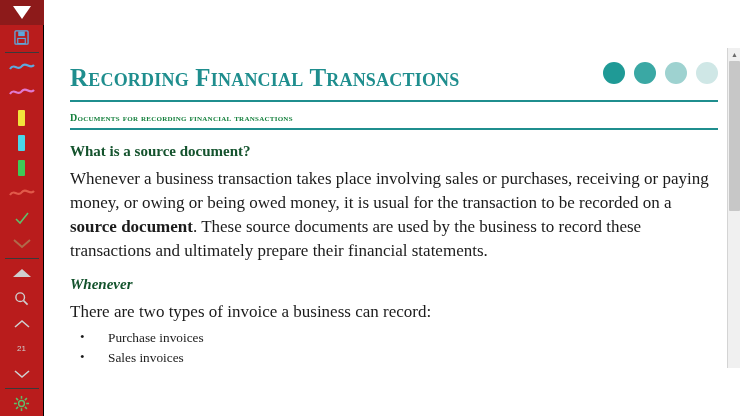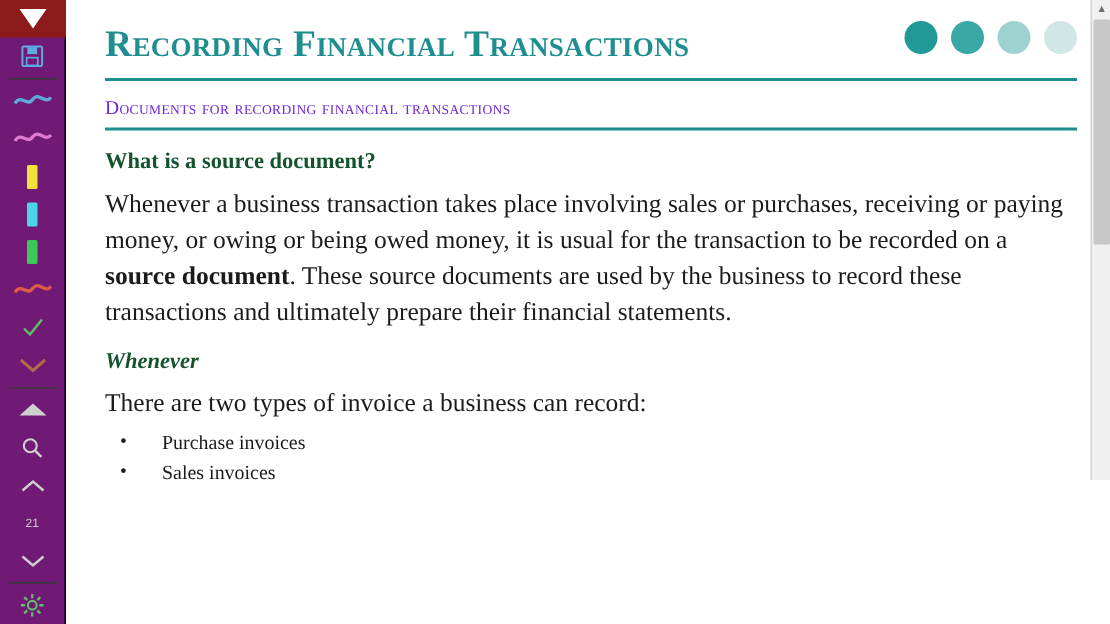--- a/index.html
+++ b/index.html
@@ -14,21 +14,21 @@
     position: relative;
     width: 740px; height: 416px;
     background: #ffffff;
     display: flex;
   }
 
   
   .toolbar {
     width: 44px;
     height: 416px;
-    background: #701a75;
+    background: #b91c1c;
     display: flex;
     flex-direction: column;
     align-items: center;
     flex: 0 0 44px;
     border-right: 1px solid #000;
   }
   .tool {
     width: 44px;
     height: 26px;
     display: flex;
@@ -67,20 +67,21 @@
   }
 
   
   .page {
     flex: 1 1 auto;
     height: 320px;
     background: #ffffff;
     position: relative;
     padding: 10px 22px 0 26px;
     overflow: hidden;
+    margin-top: 48px;
   }
   .content {
     width: 100%;
     max-width: 660px;
     position: relative;
   }
 
   h1.doc-title {
     margin: 4px 0 0 0;
     font-family: "Liberation Serif", serif;
@@ -96,23 +97,23 @@
   .rule-main {
     height: 2px;
     background: #1f8e8e;
     margin: 6px 0 0 0;
     width: 100%;
   }
 
   h2.section {
     margin: 10px 0 0 0;
     font-family: "Liberation Serif", serif;
-    font-size: 13px;
-    font-weight: normal;
-    color: #6d28d9;
+    font-size: 10px;
+    font-weight: bold;
+    color: #15803d;
     font-variant: small-caps;
     letter-spacing: 0.25px;
   }
   .rule-sub {
     height: 1.5px;
     background: #1f8e8e;
     margin: 5px 0 0 0;
     width: 100%;
   }
 

